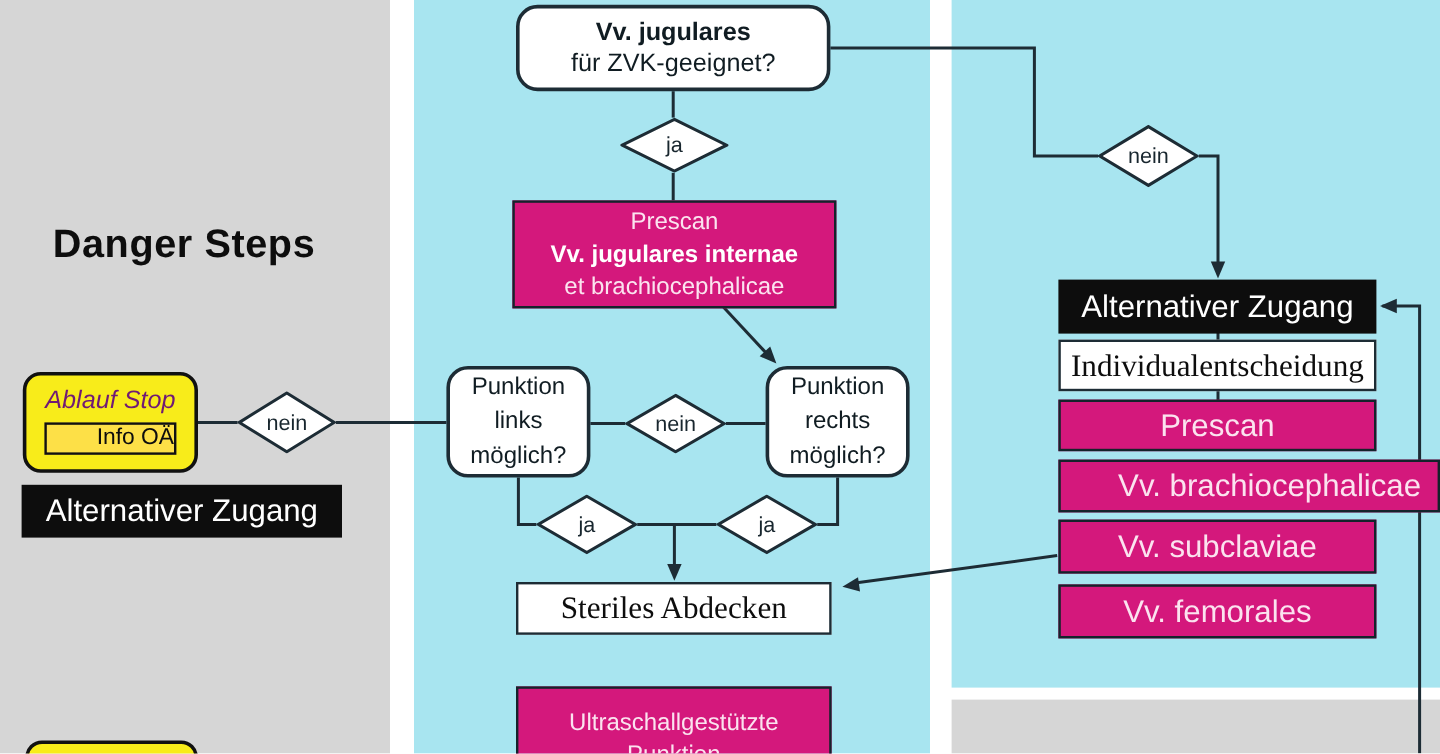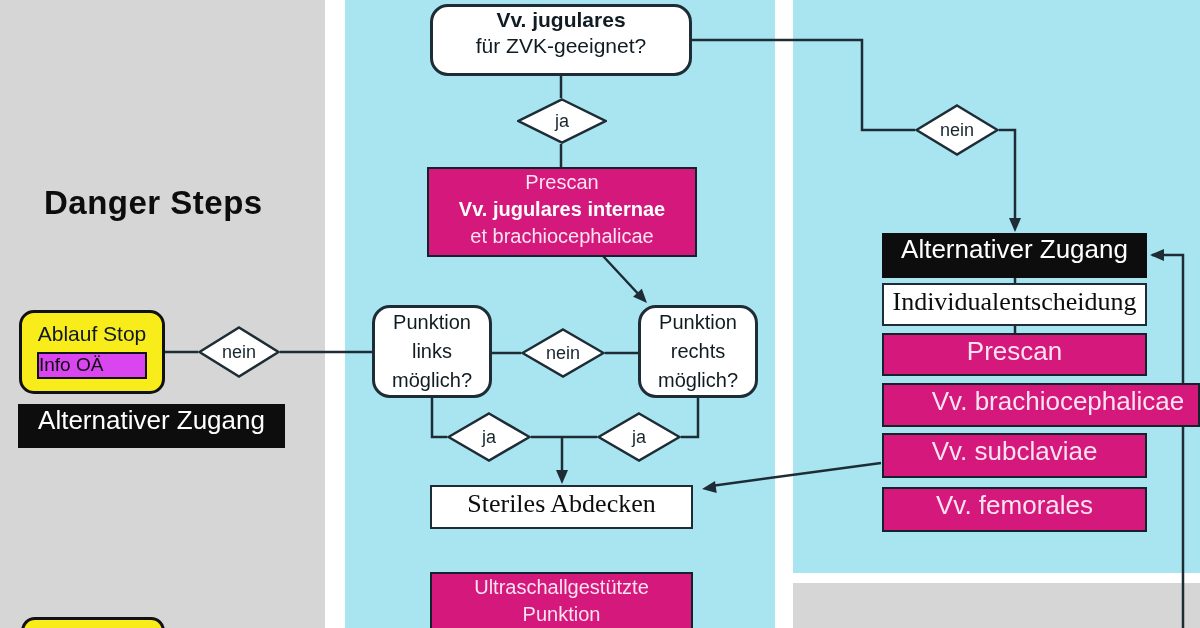--- a/index.html
+++ b/index.html
@@ -19,32 +19,32 @@
   .panel-left{left:0; top:0; width:325px; height:628px; background:var(--gray);}
   .panel-mid{left:345px; top:0; width:430px; height:628px; background:var(--cyan);}
   .panel-right{left:793px; top:0; width:407px; height:573px; background:var(--cyan);}
   .panel-right-bottom{left:793px; top:583px; width:407px; height:45px; background:var(--gray);}
 
   svg.lines{position:absolute; left:0; top:0; width:1200px; height:628px; pointer-events:none;}
   .ln{stroke:var(--line); stroke-width:2.5; fill:none;}
   .arr{fill:var(--line); stroke:none;}
 
   .node{position:absolute; box-sizing:border-box; display:flex; flex-direction:column;
-        align-items:center; text-align:center; line-height:1.3;}
+        align-items:center; justify-content:center; text-align:center; line-height:1.3;}
   .rounded{background:#fff; border:3px solid var(--line); border-radius:18px;}
   .rect-white{background:#fff; border:2.5px solid var(--line); color:#0d0d0d;font-family:Liberation Serif, serif;}
   .rect-magenta{background:var(--magenta); border:2.5px solid #14232b; color:var(--pinktext);}
   .rect-black{background:var(--ink); color:#fff;}
 
   .heading{position:absolute; left:44px; top:184px; font-size:33px; font-weight:bold; color:#0d0d0d; letter-spacing:0.5px;}
 
   .stop-box{background:var(--yellow); border:3px solid #111; border-radius:15px; justify-content:flex-start; padding-top:7px;}
-  .stop-title{font-size:21px; color:#0f172a; margin-bottom:5px;}
-  .stop-inner{box-sizing:border-box; width:110px; height:27px; background:#d946ef; border:2px solid #111;
-              display:flex; align-items:center; justify-content:flex-start; font-size:19px; color:#0d0d0d;}
+  .stop-title{font-size:21px; color:#701a75; margin-bottom:5px;font-style:italic;}
+  .stop-inner{box-sizing:border-box; width:110px; height:27px; background:#fde047; border:2px solid #111;
+              display:flex; align-items:center; justify-content:flex-end; font-size:19px; color:#0d0d0d;}
   .stop-partial{position:absolute; left:21px; top:617px; width:144px; height:40px;
                 background:var(--yellow); border:3px solid #111; border-radius:14px; box-sizing:border-box;}
 
   .diamond{position:absolute;text-align:center;}
   .diamond svg{position:absolute; left:0; top:0; width:100%; height:100%;}
   .diamond polygon{fill:#fff; stroke:var(--line); stroke-width:2.5;}
   .diamond span{position:absolute; left:0; top:0; width:100%; height:100%;
                 display:flex; align-items:center; justify-content:center;
                 font-size:18px; color:#18262e;}
 

